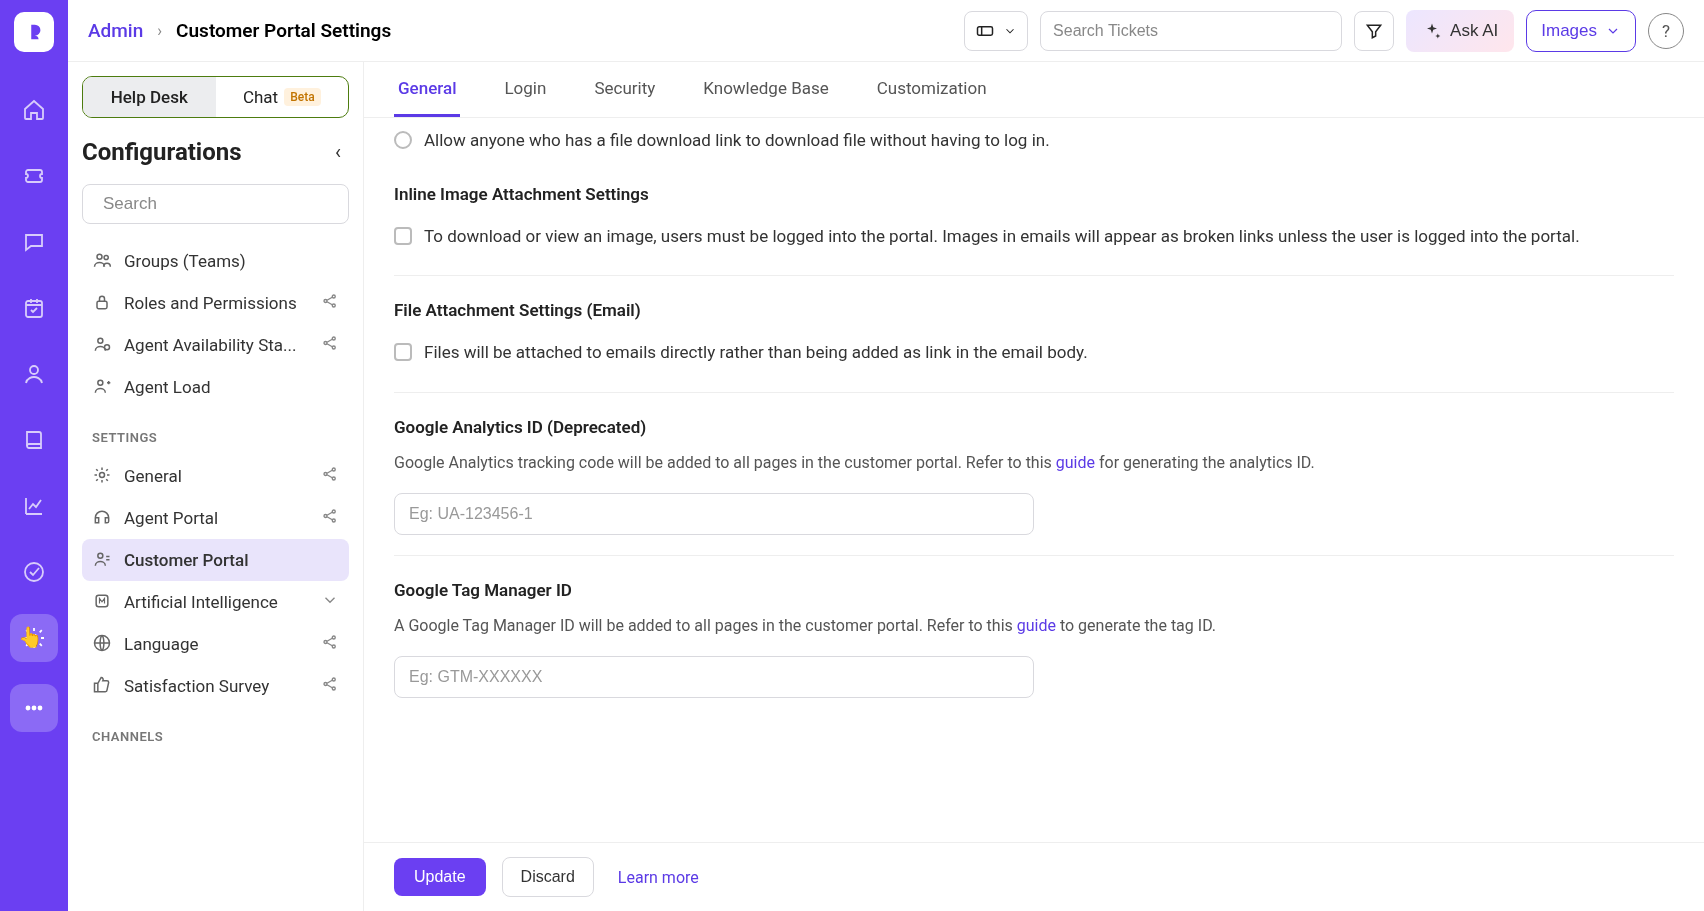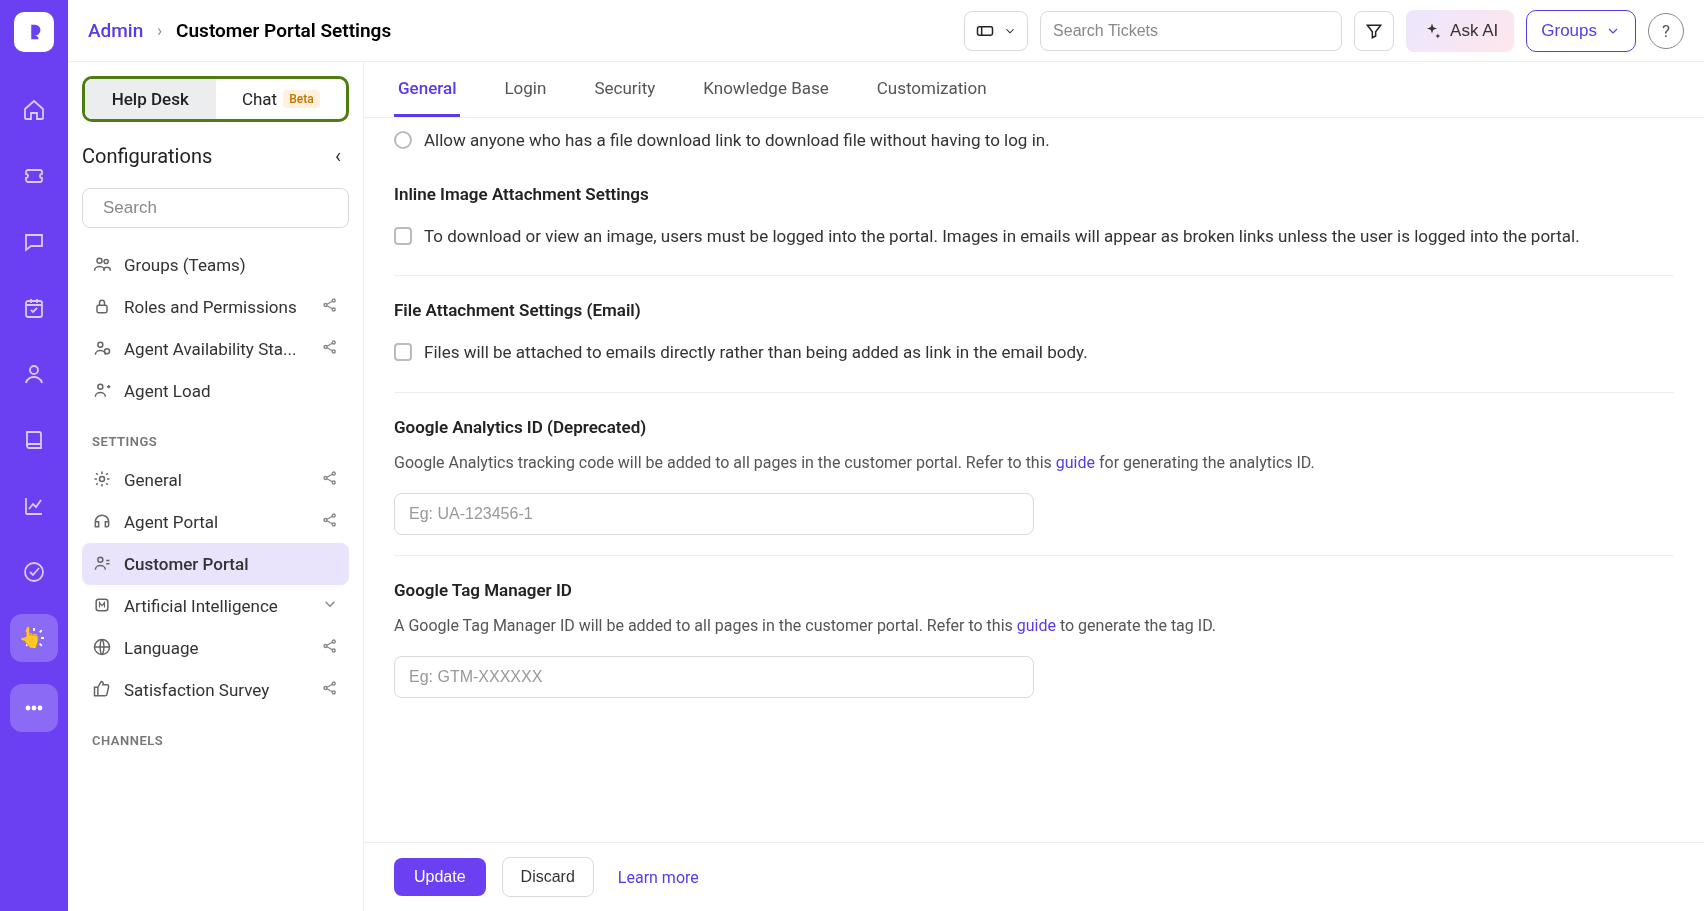--- a/index.html
+++ b/index.html
@@ -22,26 +22,26 @@
 .topbar-right { margin-left: auto; display: flex; align-items: center; gap: 12px; }
 .chip-select { height: 40px; padding: 0 10px; border: 1px solid #d9d9de; border-radius: 8px; display: flex; align-items: center; gap: 8px; cursor: pointer; background:#fff; }
 .search-field { height: 40px; width: 302px; border: 1px solid #d9d9de; border-radius: 8px; padding: 0 12px; font-size: 16px; color:#333; }
 .search-field::placeholder { color: #888; }
 .filter-btn { width: 40px; height: 40px; border: 1px solid #d9d9de; border-radius: 8px; display: flex; align-items: center; justify-content: center; cursor: pointer; background:#fff; }
 .ask-ai { height: 42px; padding: 0 16px; border-radius: 8px; display: flex; align-items: center; gap: 8px; cursor: pointer; font-size: 17px; font-weight:500; color:#333; background: linear-gradient(135deg, #ece6ff 0%, #ffe6ec 100%); border: none; }
 .create-btn { height: 42px; padding: 0 14px; border: 1.5px solid #5b3ae6; border-radius: 10px; display: flex; align-items: center; gap: 8px; cursor: pointer; font-size: 17px; color: #5b3ae6; font-weight: 500; background:#fff; }
 .help-btn { width: 36px; height: 36px; border: 1.5px solid #888; border-radius: 50%; display: flex; align-items: center; justify-content: center; cursor: pointer; color:#555; font-size:17px; }
 .body { flex: 1; display: flex; min-height: 0; }
 .sidebar { width: 296px; border-right: 1px solid #eee; display: flex; flex-direction: column; padding: 14px 14px 0 14px; overflow-y: auto; }
-.sidebar-toggle { display: flex; border: 3px solid #4d7c0f; border-radius: 10px; overflow: hidden; margin-bottom: 18px; }
+.sidebar-toggle { display: flex; border: 1px solid #4d7c0f; border-radius: 10px; overflow: hidden; margin-bottom: 18px; }
 .toggle-item { flex: 1; padding: 10px 8px; text-align: center; font-size: 17px; cursor: pointer; display:flex; align-items:center; justify-content:center; gap:6px; }
 .toggle-item.active { background: #ecedef; font-weight: 500; }
 .beta-badge { font-size: 12px; background: #fff1dd; color: #c27400; padding: 2px 6px; border-radius: 4px; font-weight:500; }
 .sidebar-title-row { display: flex; align-items: center; justify-content: space-between; margin-bottom: 16px; }
-.sidebar-title { font-size: 20px; font-weight: 400; }
+.sidebar-title { font-size: 24px; font-weight: 700; }
 .collapse-chev { font-size: 20px; cursor: pointer; color:#333; padding:4px 8px; }
 .sidebar-search { width: 100%; height: 40px; border: 1px solid #d9d9de; border-radius: 8px; padding: 0 20px; font-size: 17px; margin-bottom: 16px; }
 .sidebar-search::placeholder { color:#888; }
 .sb-item { display: flex; align-items: center; gap: 10px; padding: 10px 10px; border-radius: 8px; font-size: 17px; color: #333; cursor: pointer; position: relative; }
 .sb-item.active { background: #e9e4fb; font-weight: 500; }
 .sb-item .sb-icon { width: 22px; height: 22px; color: #666; flex-shrink:0; }
 .sb-item .sb-label { flex: 1; white-space: nowrap; overflow: hidden; text-overflow: ellipsis; }
 .sb-item .sb-trail { color: #888; }
 .sb-header { font-size: 13px; color: #777; font-weight: 600; letter-spacing: 0.5px; padding: 22px 10px 10px 10px; }
 .content { flex: 1; display: flex; flex-direction: column; min-height: 0; }
@@ -161,21 +161,21 @@
               <path d="M4 5h16l-6 8v5l-4 2v-7L4 5Z"></path>
             </svg>
         </div>
         <button class="ask-ai">
           <svg class="ico" viewBox="0 0 24 24">
               <path d="M12 3l1.5 4.5L18 9l-4.5 1.5L12 15l-1.5-4.5L6 9l4.5-1.5L12 3ZM19 15l.8 2.2L22 18l-2.2.8L19 21l-.8-2.2L16 18l2.2-.8L19 15Z" fill="currentColor" stroke="none"></path>
             </svg>
           <span>Ask AI</span>
         </button>
         <button class="create-btn">
-          <span>Groups</span>
+          <span>Images</span>
           <svg class="ico" viewBox="0 0 24 24" style="width:16px;height:16px">
               <path d="M6 9l6 6 6-6"></path>
             </svg>
         </button>
         <div class="help-btn">?</div>
       </div>
     </div>
 
     <div class="body">
 

